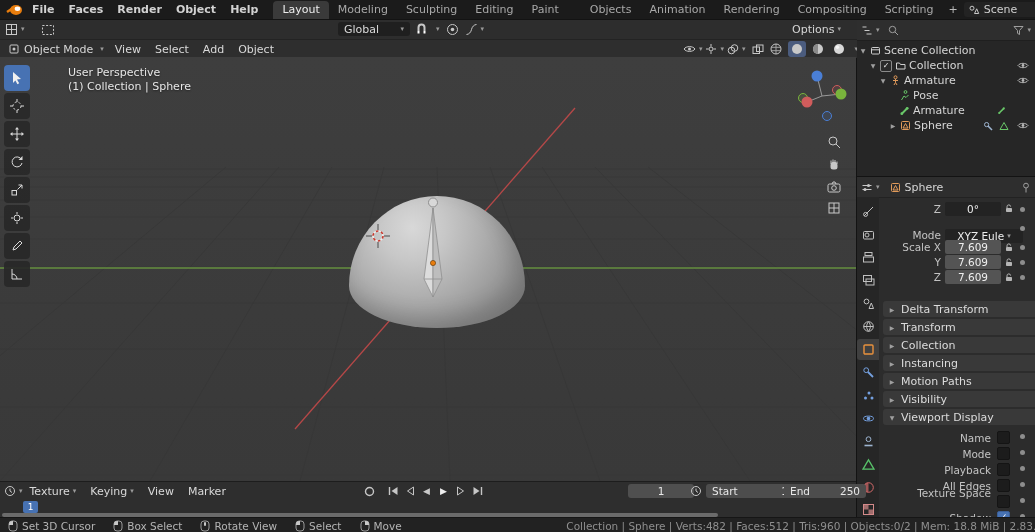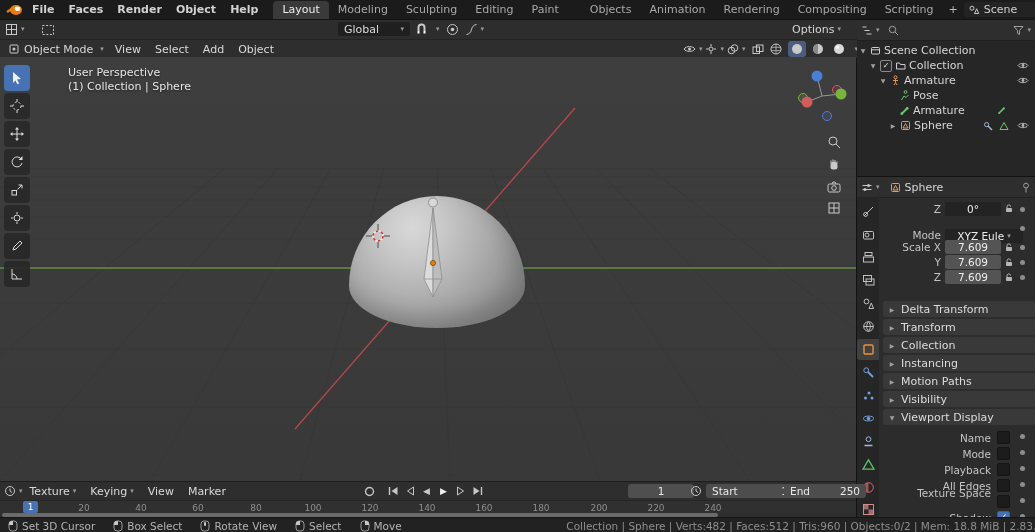--- a/index.html
+++ b/index.html
@@ -785,34 +785,20 @@
       <div class="tl-field" style="left:706px;top:2px;width:76px;justify-content:space-between">
         <span>Start</span>
         <span>1</span>
       </div>
       <div class="tl-field" style="left:784px;top:2px;width:70px;justify-content:space-between">
         <span>End</span>
         <span>250</span>
       </div>
     </div>
 
-    <div class="tl-ruler">
-      <span class="tick" style="left:84px">20</span>
-      <span class="tick" style="left:141px">40</span>
-      <span class="tick" style="left:198px">60</span>
-      <span class="tick" style="left:256px">80</span>
-      <span class="tick" style="left:313px">100</span>
-      <span class="tick" style="left:370px">120</span>
-      <span class="tick" style="left:427px">140</span>
-      <span class="tick" style="left:484px">160</span>
-      <span class="tick" style="left:541px">180</span>
-      <span class="tick" style="left:599px">200</span>
-      <span class="tick" style="left:656px">220</span>
-      <span class="tick" style="left:713px">240</span>
-    </div>
     <div class="playhead">
         <span>1</span>
       </div>
     <div class="abs" style="left:2px;top:31px;width:716px;height:4px;background:#6b6b6b;border-radius:2px"></div>
   </div>
 
   <div class="abs statusbar">
     <span class="hint">
       <svg width="10" height="12">
           <rect x="1" y="1" width="8" height="10" rx="3" fill="none" stroke="#9a9a9a"></rect>

